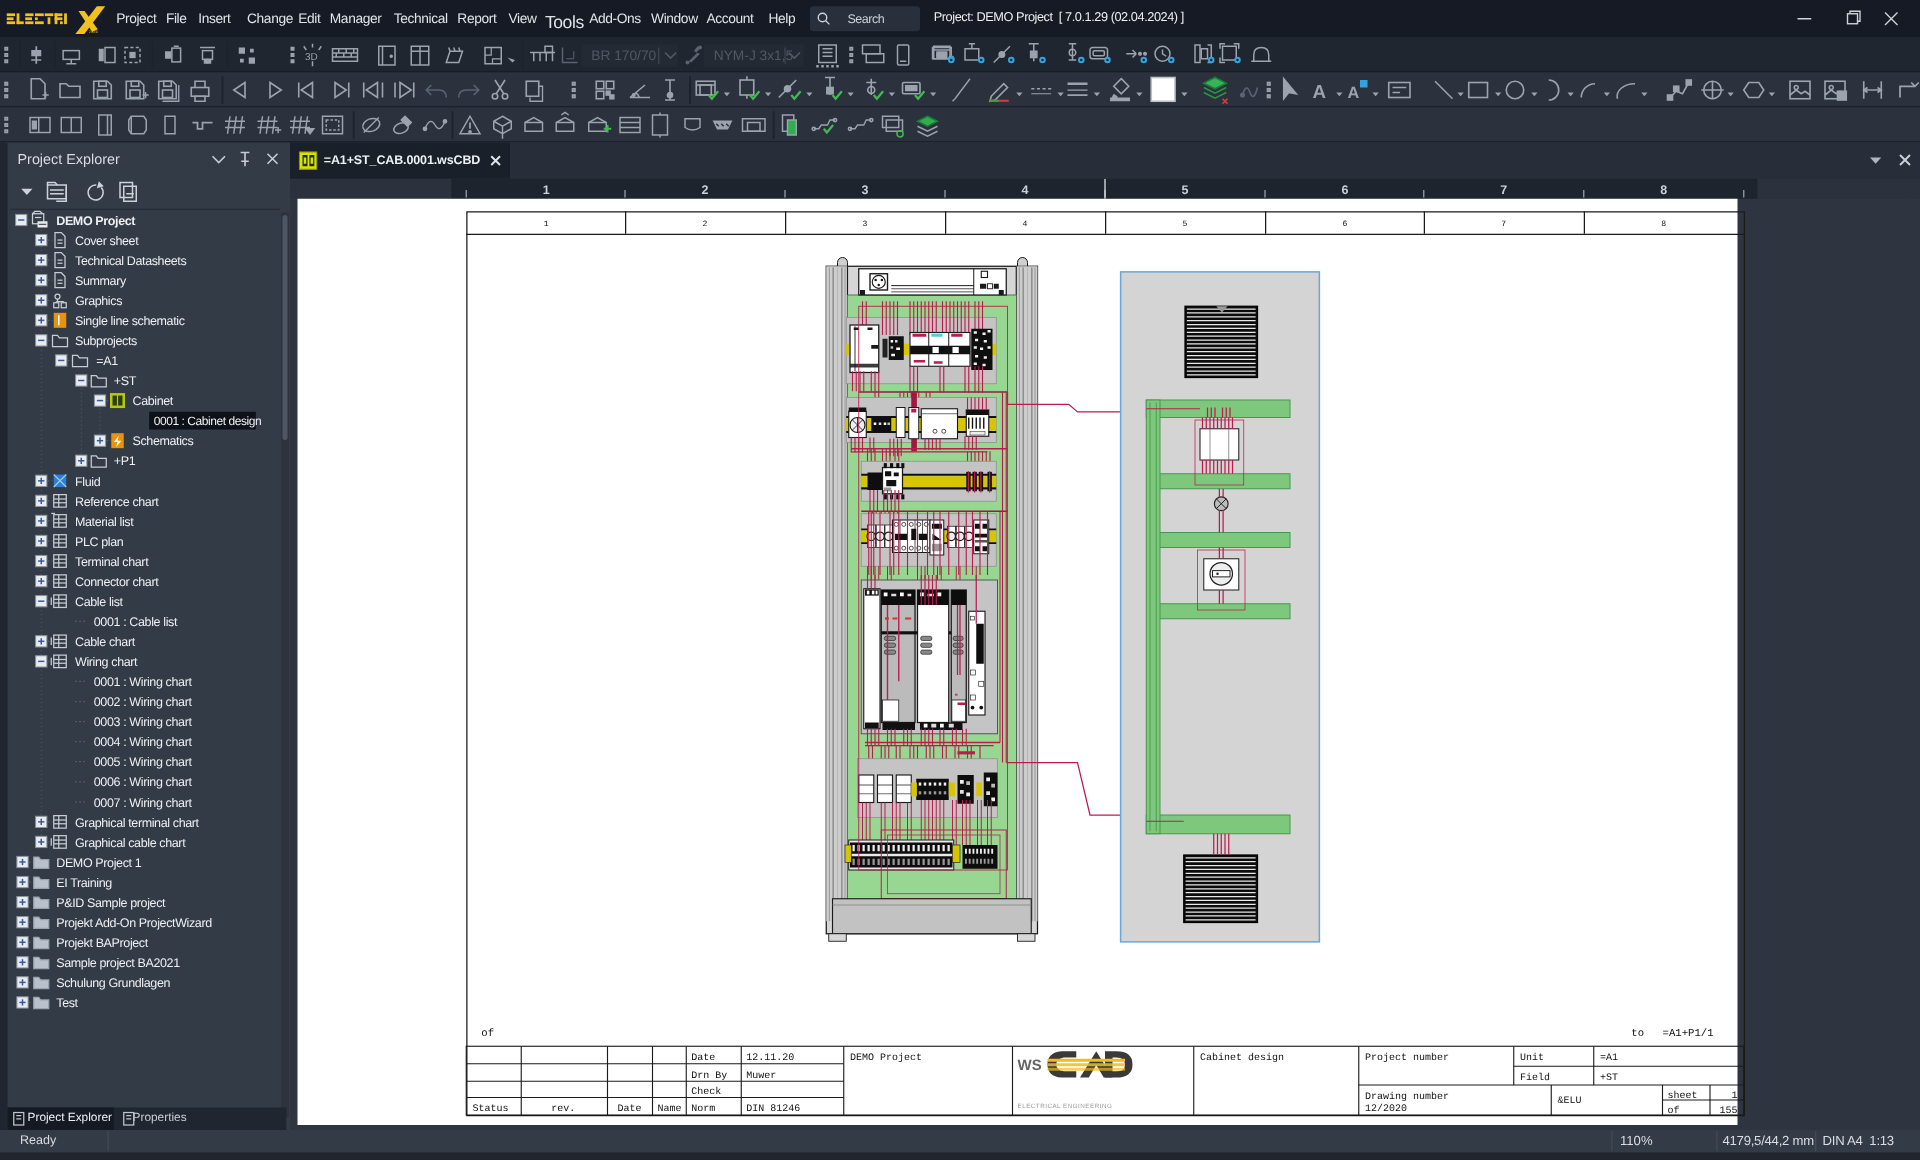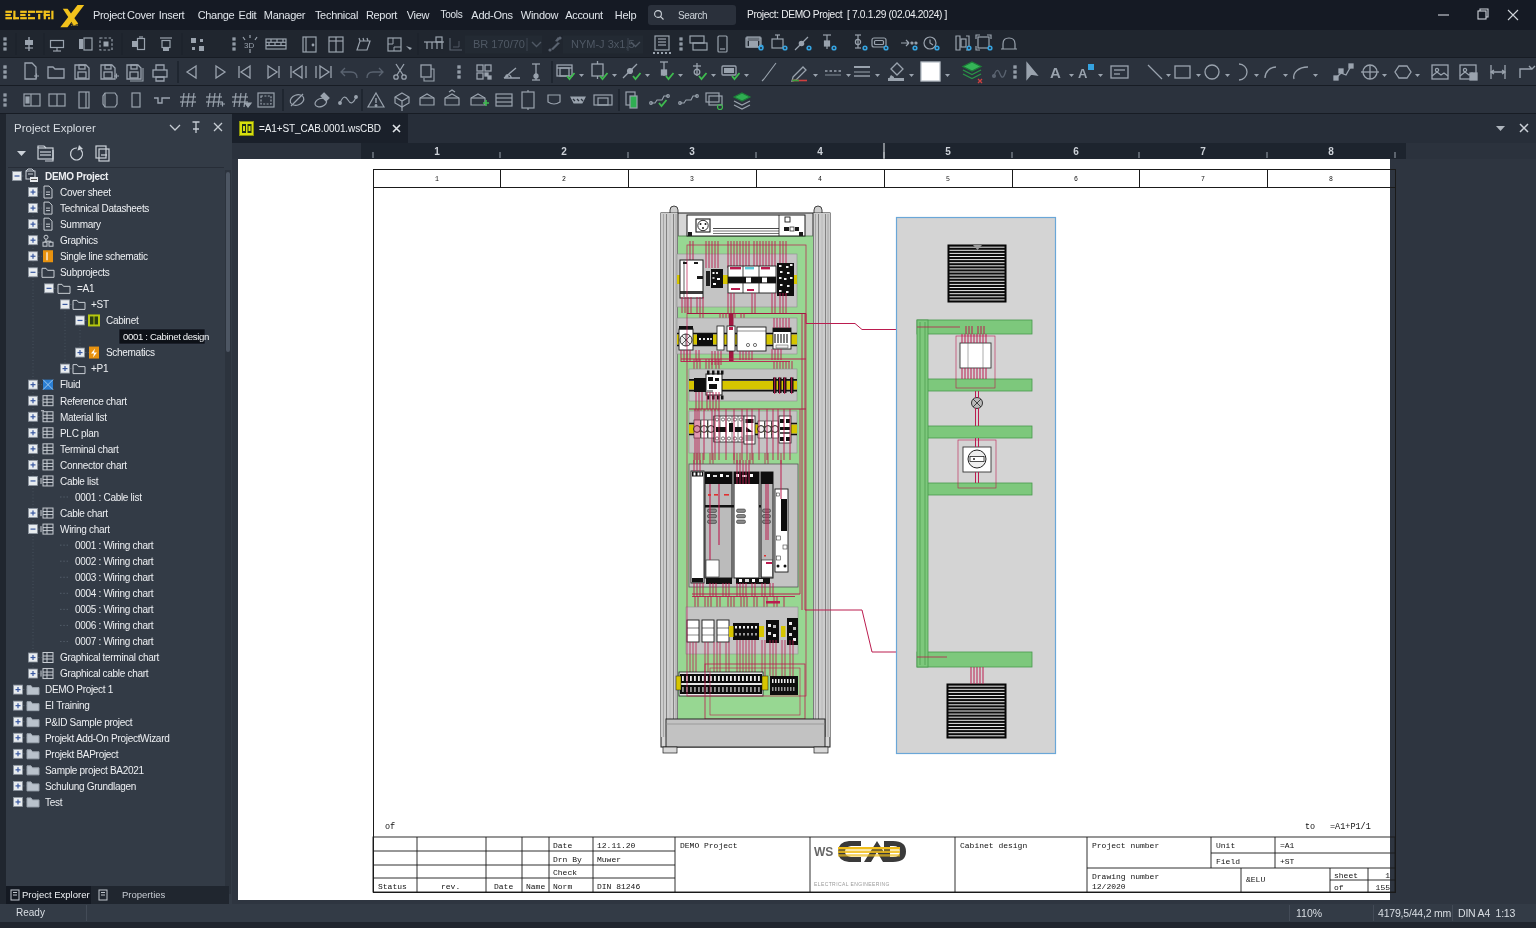--- a/index.html
+++ b/index.html
@@ -22,29 +22,29 @@
       <rect x="43.7" y="10.7" width="6.2" height="2.2" fill="#f2c21c"></rect>
       <rect x="43.7" y="13.9" width="6.2" height="2.2" fill="#f2c21c"></rect>
       <rect x="43.7" y="10.7" width="2.2" height="8.6" fill="#f2c21c"></rect>
       <rect x="48" y="17.1" width="2.2" height="2.2" fill="#f2c21c"></rect>
       <rect x="51.3" y="10.7" width="2.2" height="8.6" fill="#f2c21c"></rect>
 <path d="M77.5 5 L84.2 5 L67.5 27.2 L60.3 27.2 Z" fill="#f2c21c"></path>
 <path d="M62.8 8.8 L67.6 8.8 L78.2 23.4 L73.8 25.5 Z" fill="#f2c21c"></path>
 <text x="71" y="26" font-size="3.2" fill="#f2c21c" opacity="0.85" font-family="Liberation Sans">2024</text>
 </svg>
 <div class="abs" style="left:109px;top:9px;font-size:11px;letter-spacing:-0.3px;color:#dfe4ea;transform:translateX(-50%)">Project</div>
-<div class="abs" style="left:141px;top:9px;font-size:11px;letter-spacing:-0.3px;color:#dfe4ea;transform:translateX(-50%)">Cover</div>
+<div class="abs" style="left:141px;top:9px;font-size:11px;letter-spacing:-0.3px;color:#dfe4ea;transform:translateX(-50%)">File</div>
 <div class="abs" style="left:171.5px;top:9px;font-size:11px;letter-spacing:-0.3px;color:#dfe4ea;transform:translateX(-50%)">Insert</div>
 <div class="abs" style="left:216px;top:9px;font-size:11px;letter-spacing:-0.3px;color:#dfe4ea;transform:translateX(-50%)">Change</div>
 <div class="abs" style="left:247.5px;top:9px;font-size:11px;letter-spacing:-0.3px;color:#dfe4ea;transform:translateX(-50%)">Edit</div>
 <div class="abs" style="left:284.5px;top:9px;font-size:11px;letter-spacing:-0.3px;color:#dfe4ea;transform:translateX(-50%)">Manager</div>
 <div class="abs" style="left:336.5px;top:9px;font-size:11px;letter-spacing:-0.3px;color:#dfe4ea;transform:translateX(-50%)">Technical</div>
 <div class="abs" style="left:381.5px;top:9px;font-size:11px;letter-spacing:-0.3px;color:#dfe4ea;transform:translateX(-50%)">Report</div>
 <div class="abs" style="left:418px;top:9px;font-size:11px;letter-spacing:-0.3px;color:#dfe4ea;transform:translateX(-50%)">View</div>
-<div class="abs" style="left:451.5px;top:9px;font-size:10px;letter-spacing:-0.3px;color:#dfe4ea;transform:translateX(-50%)">Tools</div>
+<div class="abs" style="left:451.5px;top:9px;font-size:14px;letter-spacing:-0.3px;color:#dfe4ea;transform:translateX(-50%)">Tools</div>
 <div class="abs" style="left:492px;top:9px;font-size:11px;letter-spacing:-0.3px;color:#dfe4ea;transform:translateX(-50%)">Add-Ons</div>
 <div class="abs" style="left:539.5px;top:9px;font-size:11px;letter-spacing:-0.3px;color:#dfe4ea;transform:translateX(-50%)">Window</div>
 <div class="abs" style="left:584px;top:9px;font-size:11px;letter-spacing:-0.3px;color:#dfe4ea;transform:translateX(-50%)">Account</div>
 <div class="abs" style="left:625.5px;top:9px;font-size:11px;letter-spacing:-0.3px;color:#dfe4ea;transform:translateX(-50%)">Help</div>
 <div class="abs" style="left:648px;top:5px;width:88px;height:20px;background:#2a303b;border-radius:3px;color:#ccd2d9;font-size:10.5px;line-height:20px;padding-left:12px;"><svg class="abs" style="left:5px;top:4px" width="12" height="12" viewBox="0 0 12 12">
         <circle cx="5" cy="5" r="3.4" fill="none" stroke="#ccd2d9" stroke-width="1.1"></circle>
         <line x1="7.6" y1="7.6" x2="10.5" y2="10.5" stroke="#ccd2d9" stroke-width="1.1"></line>
       </svg><span style="margin-left:18px;letter-spacing:-0.4px;font-size:10px">Search (Ctrl+Q)</span></div>
 <div class="abs" style="left:747px;top:9px;font-size:10.2px;letter-spacing:-0.35px;color:#eceef1">Project: DEMO Project&nbsp; [ 7.0.1.29 (02.04.2024) ]</div>
 <svg class="abs" style="left:1430px;top:0" width="106" height="30" viewBox="0 0 106 30" stroke="#cfd4da" stroke-width="1.1" fill="none">
@@ -1073,42 +1073,42 @@
 <path d="M23 633.95 h4" stroke="#525c68" stroke-dasharray="1.5 1.8" fill="none"></path>
 <g transform="translate(33,633.95)">
         <path d="M-6 5 v-9 h4 l1.5 2 h6.5 v7 Z" fill="#b9c2cc" stroke="#9aa3ad"></path>
       </g>
 <text x="45" y="637.75" font-size="10" letter-spacing="-0.3" fill="#edeff2" font-family="Liberation Sans" font-weight="normal">Test</text>
 </svg>
 <div class="abs" style="left:225px;top:56px;width:6px;height:724px;background:#2c333d"></div>
 <div class="abs" style="left:226px;top:58px;width:4px;height:180px;background:#4d5663;border-radius:2px"></div>
 <div class="abs" style="left:6px;top:772px;width:223px;height:18px;background:#20262f">
 <div class="abs" style="left:0;top:0;width:85px;height:18px;background:#141922;color:#eef1f4;font-size:9.5px;line-height:17px;white-space:nowrap"><span style="margin-left:16px">Project Explorer</span></div>
-<div class="abs" style="left:88px;top:0;width:62px;height:18px;color:#c8cdd4;font-size:9.5px;line-height:17px;white-space:nowrap"><span style="margin-left:28px">Properties</span></div>
+<div class="abs" style="left:88px;top:0;width:62px;height:18px;color:#c8cdd4;font-size:9.5px;line-height:17px;white-space:nowrap"><span style="margin-left:12px">Properties</span></div>
 <svg class="abs" style="left:3px;top:3px" width="160" height="13" viewBox="0 0 160 13" fill="none" stroke="#c0c6cd" stroke-width="1">
         <rect x="2" y="1" width="8" height="10"></rect>
         <line x1="4" y1="3.5" x2="8" y2="3.5"></line>
         <line x1="4" y1="6" x2="8" y2="6"></line>
         <rect x="90" y="1" width="8" height="10"></rect>
         <line x1="92" y1="3.5" x2="96" y2="3.5"></line>
         <line x1="92" y1="6" x2="96" y2="6"></line>
       </svg>
 </div>
 </div>
 <div class="abs" style="left:232px;top:114px;width:1304px;height:790px;background:#2e3540">
 <div class="abs" style="left:0;top:0;width:1304px;height:29px;background:#272e39">
 <div class="abs" style="left:0;top:0;width:176px;height:29px;background:#1a202a">
         <svg class="abs" style="left:7px;top:7px" width="15" height="15" viewBox="0 0 15 15">
           <rect x="0.5" y="0.5" width="14" height="14" fill="#d8e00e" stroke="#8a920a"></rect>
           <rect x="3" y="3" width="4" height="9" fill="#20301a"></rect>
           <rect x="8.5" y="3" width="4" height="9" fill="#20301a"></rect>
           <rect x="4" y="5" width="2" height="5" fill="#d8e00e"></rect>
           <rect x="9.5" y="5" width="2" height="5" fill="#d8e00e"></rect>
         </svg>
-        <div class="abs" style="left:27px;top:8.5px;font-size:10px;font-weight:normal;letter-spacing:-0.1px;color:#eef1f4">=A1+ST_CAB.0001.wsCBD</div>
+        <div class="abs" style="left:27px;top:8.5px;font-size:10px;font-weight:bold;letter-spacing:-0.1px;color:#eef1f4">=A1+ST_CAB.0001.wsCBD</div>
         <svg class="abs" style="left:159px;top:9px" width="11" height="11" viewBox="0 0 11 11" stroke="#dfe3e8" stroke-width="1.6">
           <path d="M2 2 l7 7 M9 2 l-7 7"></path>
         </svg>
       </div>
 <svg class="abs" style="left:1262px;top:8px" width="40" height="14" viewBox="0 0 40 14">
         <path d="M2 4 l4.5 5 l4.5 -5 Z" fill="#aeb5bd"></path>
         <path d="M26 2 l8 8 M34 2 l-8 8" stroke="#ccd1d8" stroke-width="1.5" fill="none"></path>
       </svg>
 </div>
 <div class="abs" style="left:0;top:29px;width:1304px;height:16px;background:#2b323d">

